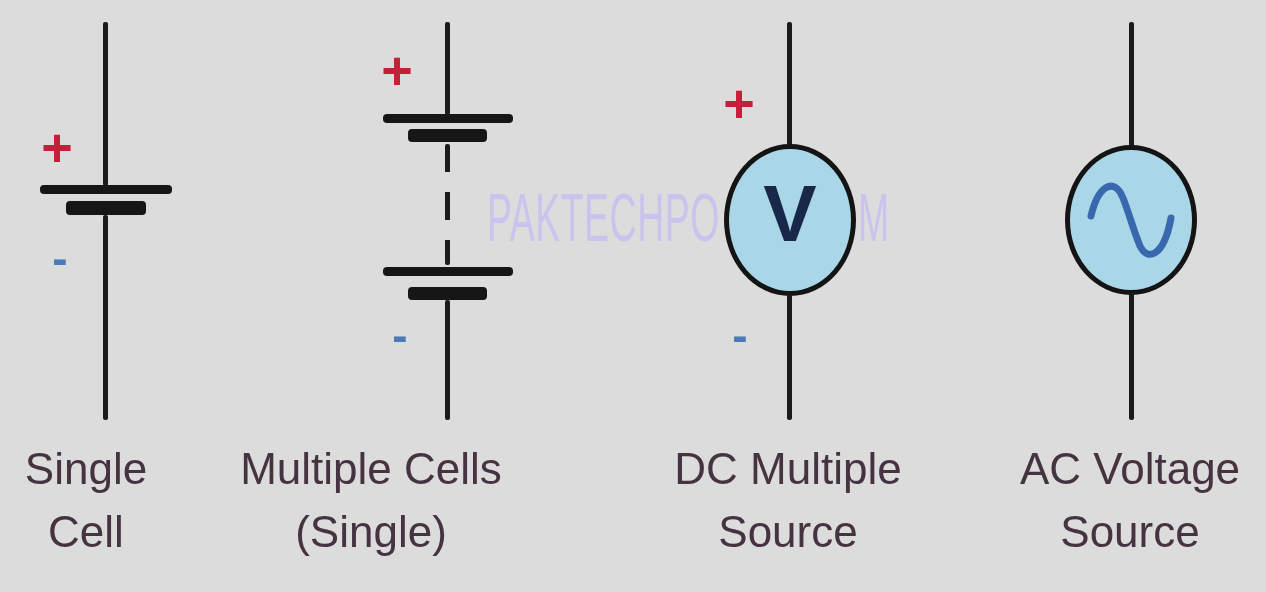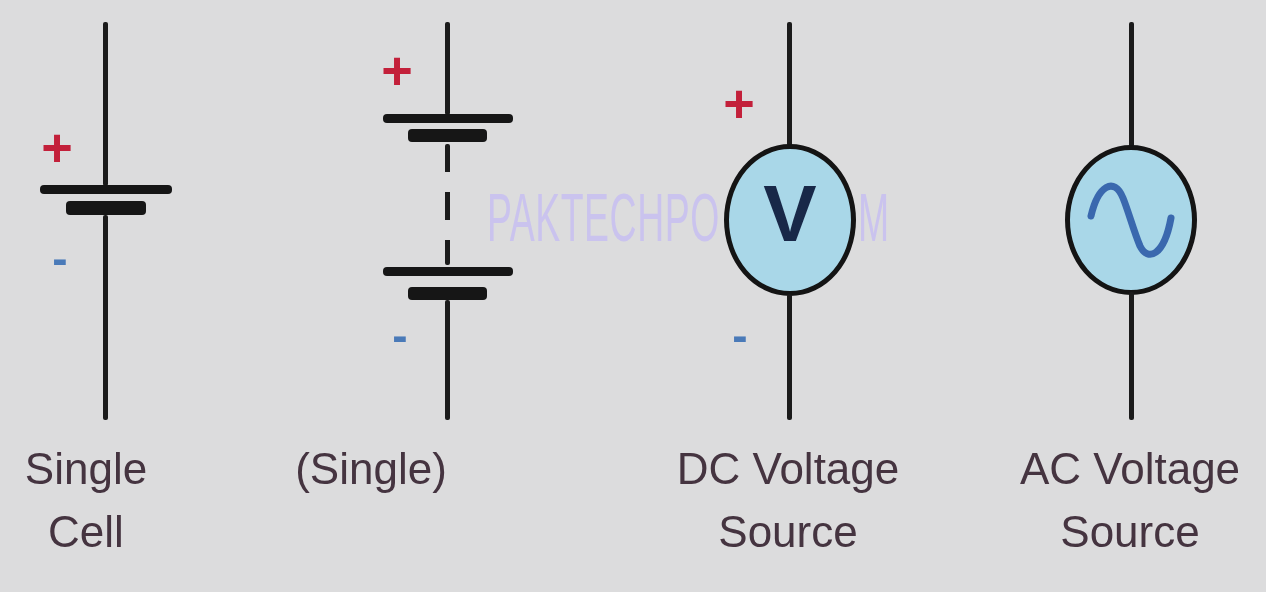--- a/index.html
+++ b/index.html
@@ -95,34 +95,35 @@
     <div class="wire" style="left:445px;top:22px;height:93px;"></div>
     <div class="plate" style="left:383px;top:114px;width:130px;height:9px;"></div>
     <div class="plate" style="left:408px;top:129px;width:79px;height:13px;"></div>
     <div class="dash-wire" style="left:445px;top:144px;height:121px;"></div>
     <div class="plate" style="left:383px;top:267px;width:130px;height:9px;"></div>
     <div class="plate" style="left:408px;top:287px;width:79px;height:13px;"></div>
     <div class="wire" style="left:445px;top:300px;height:120px;"></div>
     <span class="plus" style="left:397px;top:70px;">+</span>
     <span class="minus" style="left:400px;top:335px;">-</span>
     <div class="label" style="left:191px;top:437px;">
+      <div>Multiple Cells</div>
       <div>(Single)</div>
     </div>
   </div>
 
   <div>
     <div class="wire" style="left:787px;top:22px;height:124px;"></div>
     <div class="circle" style="left:724px;top:144px;width:132px;height:152px;">
       <span class="v-letter">V</span>
     </div>
     <div class="wire" style="left:787px;top:294px;height:126px;"></div>
     <span class="plus" style="left:739px;top:103px;">+</span>
     <span class="minus" style="left:740px;top:335px;">-</span>
     <div class="label" style="left:608px;top:437px;">
-      <div>DC Voltage</div>
+      <div>DC Multiple</div>
       <div>Source</div>
     </div>
   </div>
 
   <div>
     <div class="wire" style="left:1129px;top:22px;height:125px;"></div>
     <div class="circle" style="left:1065px;top:145px;width:132px;height:150px;">
       <svg class="sine-svg" width="122" height="140" viewBox="0 0 122 140">
         <path d="M21,66 C28,36 44,26 53,48 C58,60 64,82 70,96 C78,112 94,106 101,68" fill="none" stroke="#3a68ae" stroke-width="7" stroke-linecap="round"></path>
       </svg>

